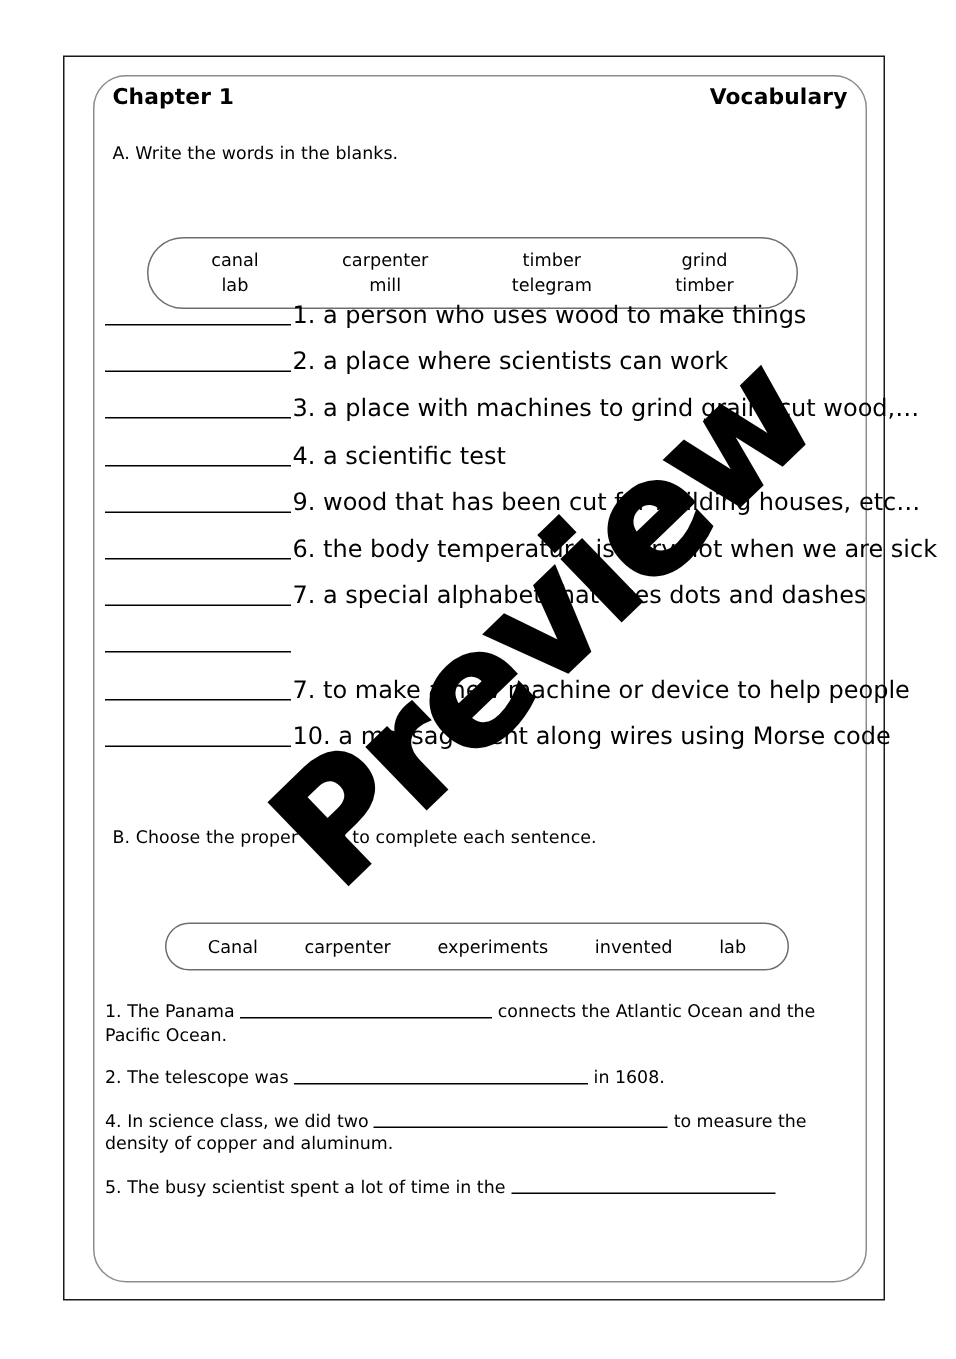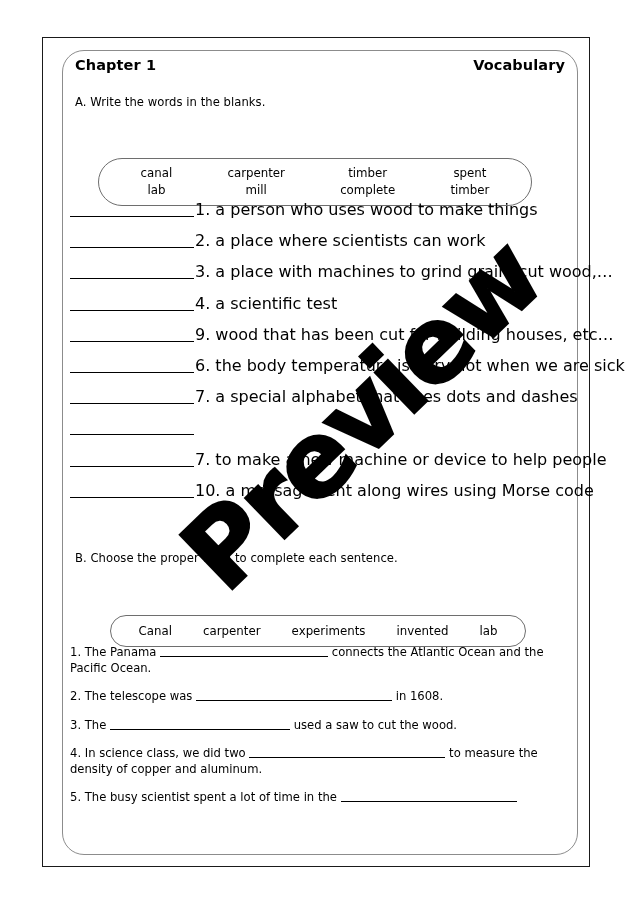--- a/index.html
+++ b/index.html
@@ -139,21 +139,21 @@
   }
   .def-text {
     white-space: nowrap;
     line-height: 13px;
     padding-left: 1px;
   }
 
   
   #list-b {
     left: 70px;
-    top: 645px;
+    top: 667px;
     width: 500px;
   }
   .sent-row {
     font-size: 11.6px;
     line-height: 15.5px;
     margin-bottom: 13px;
   }
   .blank-b {
     display: inline-block;
     border-bottom: 1.3px solid #000;
@@ -207,24 +207,24 @@
       <div class="wb-col">
         <div>canal</div>
         <div>lab</div>
       </div>
       <div class="wb-col">
         <div>carpenter</div>
         <div>mill</div>
       </div>
       <div class="wb-col">
         <div>timber</div>
-        <div>complete</div>
-      </div>
-      <div class="wb-col">
-        <div>spent</div>
+        <div>telegram</div>
+      </div>
+      <div class="wb-col">
+        <div>grind</div>
         <div>timber</div>
       </div>
     </div>
 
   <div class="abs" id="list-a">
       <div class="def-row">
         <span class="blank-a"></span>
         <span class="def-text">1. a person who uses wood to make things</span>
       </div>
       <div class="def-row">
@@ -270,21 +270,20 @@
       <span class="wb-word">Canal</span>
       <span class="wb-word">carpenter</span>
       <span class="wb-word">experiments</span>
       <span class="wb-word">invented</span>
       <span class="wb-word">lab</span>
     </div>
 
   <div class="abs" id="list-b">
       <div class="sent-row"><span>1. </span><span>The Panama </span><span class="blank-b bl-1"></span><span> connects the Atlantic Ocean and the Pacific Ocean.</span></div>
       <div class="sent-row"><span>2. </span><span>The telescope was </span><span class="blank-b bl-2"></span><span> in 1608.</span></div>
-      <div class="sent-row"><span>3. </span><span>The </span><span class="blank-b bl-3"></span><span> used a saw to cut the wood.</span></div>
       <div class="sent-row"><span>4. </span><span>In science class, we did two </span><span class="blank-b bl-4"></span><span> to measure the density of copper and aluminum.</span></div>
       <div class="sent-row"><span>5. </span><span>The busy scientist spent a lot of time in the </span><span class="blank-b bl-5"></span><span></span></div>
     </div>
 
   <div id="watermark">
     <div class="wm-text">Preview</div>
   </div>
 
 </div>
 

